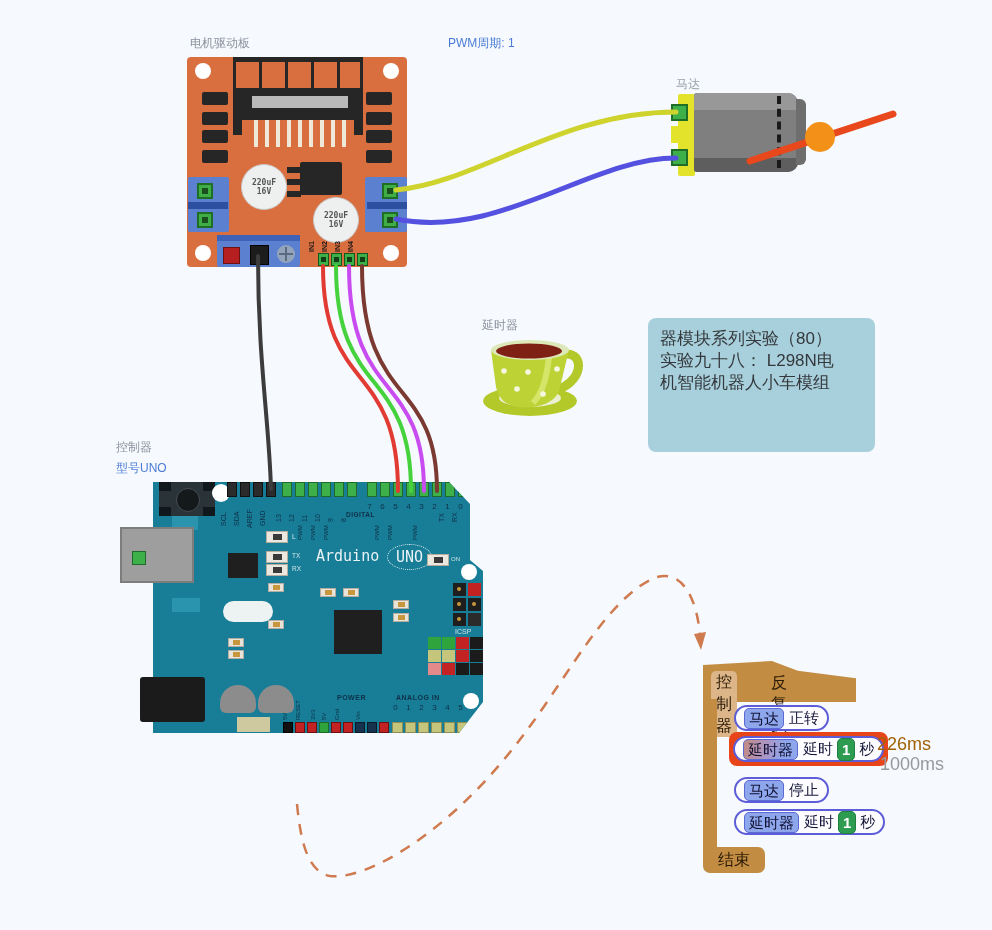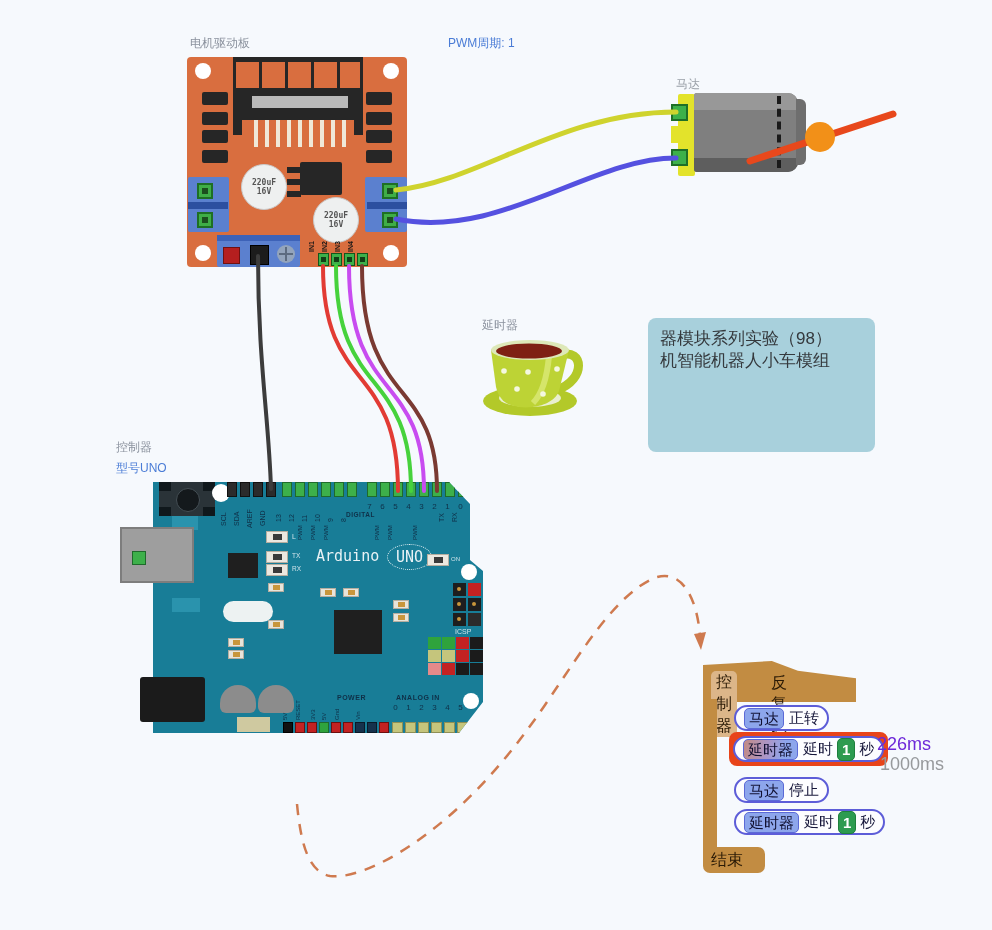--- a/index.html
+++ b/index.html
@@ -39,21 +39,21 @@
   .icsp-pin{position:absolute;width:13px;height:13px;background:#1e1e1e;}
   .icsp-pin i{position:absolute;left:4px;top:4px;width:4px;height:4px;border-radius:50%;background:#c8963c;}
   .cgrid{position:absolute;width:13px;height:12px;}
   .ppin{width:10px;height:11px;}
   .apin{width:11px;height:11px;background:#c5c57c;border:1px solid #8f8f55;box-sizing:border-box;}
   
   .hat{position:absolute;left:703px;top:661px;width:153px;height:41px;background:#c28c42;
        clip-path:polygon(0 10%,45% 0,62% 24%,100% 42%,100% 100%,0 100%);}
   .tanbar{position:absolute;left:703px;top:699px;width:14px;height:150px;background:#c28c42;}
   .endblk{position:absolute;left:703px;top:847px;width:62px;height:26px;background:#c28c42;border-radius:0 7px 7px 7px;
-          font-size:16px;color:#2a1a06;line-height:26px;padding-left:8px;box-sizing:border-box;}
+          font-size:16px;color:#2a1a06;line-height:26px;padding-left:15px;box-sizing:border-box;}
   .hatchip{position:absolute;left:711px;top:671px;background:#dcb689;border-radius:5px;padding:0 5px;font-size:16px;line-height:22px;color:#2a1a06;}
   .hatlab{position:absolute;left:771px;top:673px;font-size:16px;color:#2a1a06;}
   .block-row{position:absolute;display:flex;align-items:center;gap:5px;height:26px;padding:0 8px;background:#fdfdff;
              border:2px solid #5d5dd8;border-radius:13px;font-size:15px;color:#16163a;box-sizing:border-box;white-space:nowrap;}
   .block-row.inner{position:relative;}
   .chip{background:#8da6ec;border:1px solid #5c6ad6;border-radius:5px;padding:0 4px;line-height:19px;color:#101030;}
   .chip.rosy{background:linear-gradient(100deg,#c28b84 0%,#ab96c8 45%,#8da6ec 75%);}
   .vchip{background:#2d9b50;border:1.5px solid #1f7f3d;border-radius:5px;color:#fff;font-weight:bold;
          padding:0 4px;height:23px;line-height:21px;margin:-4px -1px;box-sizing:border-box;font-size:15px;}
   .hl-wrap{position:absolute;border:4px solid #e8441a;border-radius:8px;background:#e8441a;}
@@ -331,21 +331,22 @@
       <div class="apin"></div>
     </div>
   </div>
 
   <div class="abs" style="left:120px;top:527px;width:74px;height:56px;background:#9e9e9e;border:2px solid #7d7d7d;box-sizing:border-box;">
     <div class="abs" style="left:10px;top:22px;width:12px;height:12px;background:#3db04a;border:1px solid #1f6a2b;"></div>
   </div>
   <div class="abs" style="left:140px;top:677px;width:65px;height:45px;background:#1b1b1b;border-radius:3px;"></div>
 
   <div class="infobox">
-    <div>器模块系列实验（98）</div>
+    <div>器模块系列实验（80）</div>
+    <div>实验九十八： L298N电</div>
     <div>机智能机器人小车模组</div>
   </div>
 
   <svg class="abs" style="left:0;top:0;z-index:5;pointer-events:none;" width="992" height="930" viewBox="0 0 992 930">
 
     <path d="M 396,190 C 480,182 560,112 676,112" fill="none" stroke-width="5" stroke-linecap="round" stroke="#cfd32e"></path>
     <path d="M 396,219 C 500,240 590,158 676,158" fill="none" stroke-width="5" stroke-linecap="round" stroke="#5551e0"></path>
 
     <path d="M 258,256 C 258,360 269,420 271,489" fill="none" stroke-width="4" stroke-linecap="round" stroke="#3c3c3c"></path>
     <path d="M 323,266 C 323,395 398,360 398,491" fill="none" stroke-width="4" stroke-linecap="round" stroke="#e23b34"></path>
@@ -387,21 +388,21 @@
     </div>
 
     <div class="hl-wrap" style="left:729px;top:732px;">
       <div class="block-row inner">
         <span class="chip rosy">延时器</span>
         <span>延时</span>
         <span class="vchip">1</span>
         <span>秒</span>
       </div>
     </div>
-    <div class="meas" style="left:877px;top:734px;color:#6d28d9;">226ms</div>
+    <div class="meas" style="left:877px;top:734px;color:#a16207;">226ms</div>
     <div class="meas" style="left:880px;top:754px;color:#97999c;">1000ms</div>
 
     <div class="block-row" style="left:734px;top:777px;">
       <span class="chip">马达</span>
       <span>停止</span>
     </div>
 
     <div class="block-row" style="left:734px;top:809px;">
       <span class="chip">延时器</span>
       <span>延时</span>

